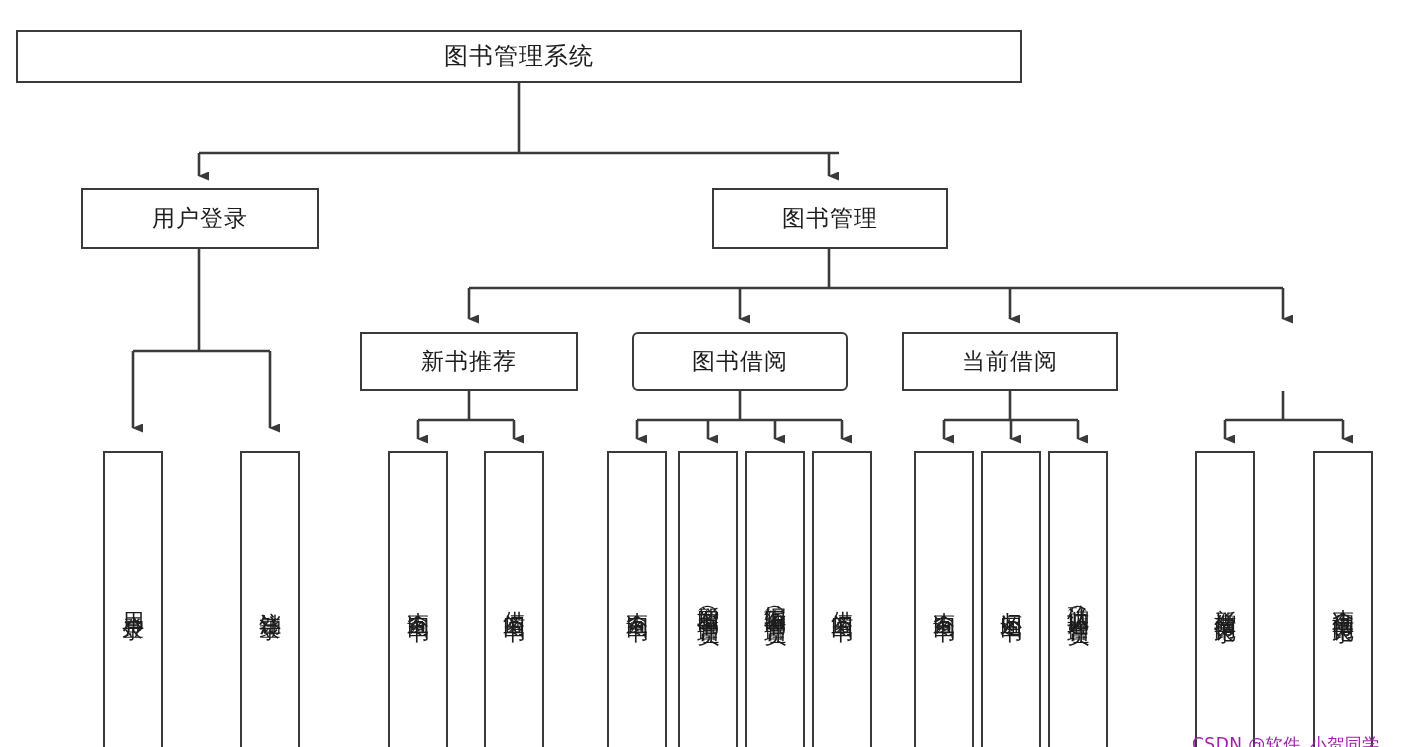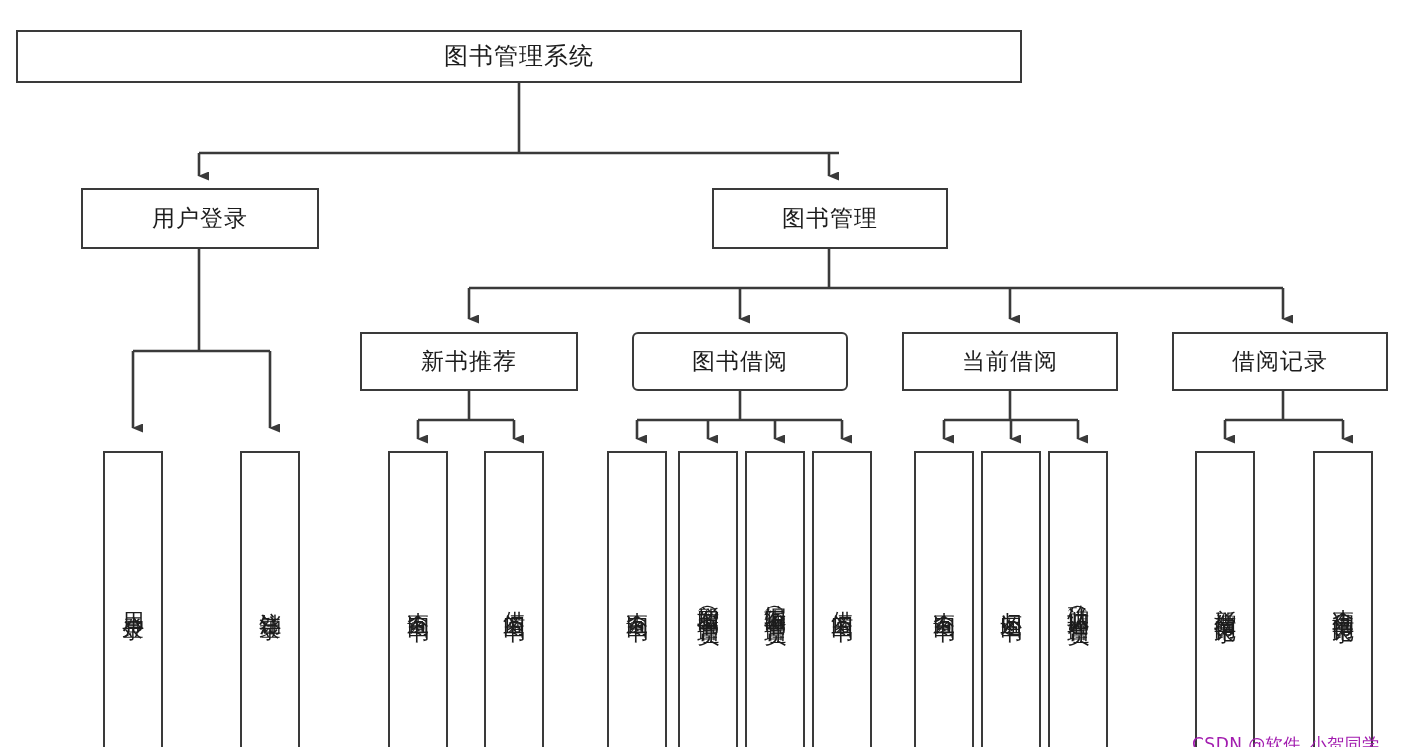--- a/index.html
+++ b/index.html
@@ -134,23 +134,20 @@
 
   <div class="node horiz" style="left:360px; top:316px; width:218px; height:59px;">
     <span>新书推荐</span>
   </div>
   <div class="node horiz" style="left:632px; top:316px; width:216px; height:59px;border-radius:6px;">
     <span>图书借阅</span>
   </div>
   <div class="node horiz" style="left:902px; top:316px; width:216px; height:59px;">
     <span>当前借阅</span>
   </div>
-  <div class="node horiz" style="left:1172px; top:316px; width:216px; height:59px;">
-    <span>借阅记录</span>
-  </div>
 
   <div class="node vert" style="left:103px; top:435px; width:60px; height:298px;">
     <span class="vlabel">用户登录</span>
   </div>
   <div class="node vert" style="left:240px; top:435px; width:60px; height:298px;">
     <span class="vlabel">注销登录</span>
   </div>
 
   <div class="node vert" style="left:388px; top:435px; width:60px; height:298px;">
     <span class="vlabel">查询图书</span>

